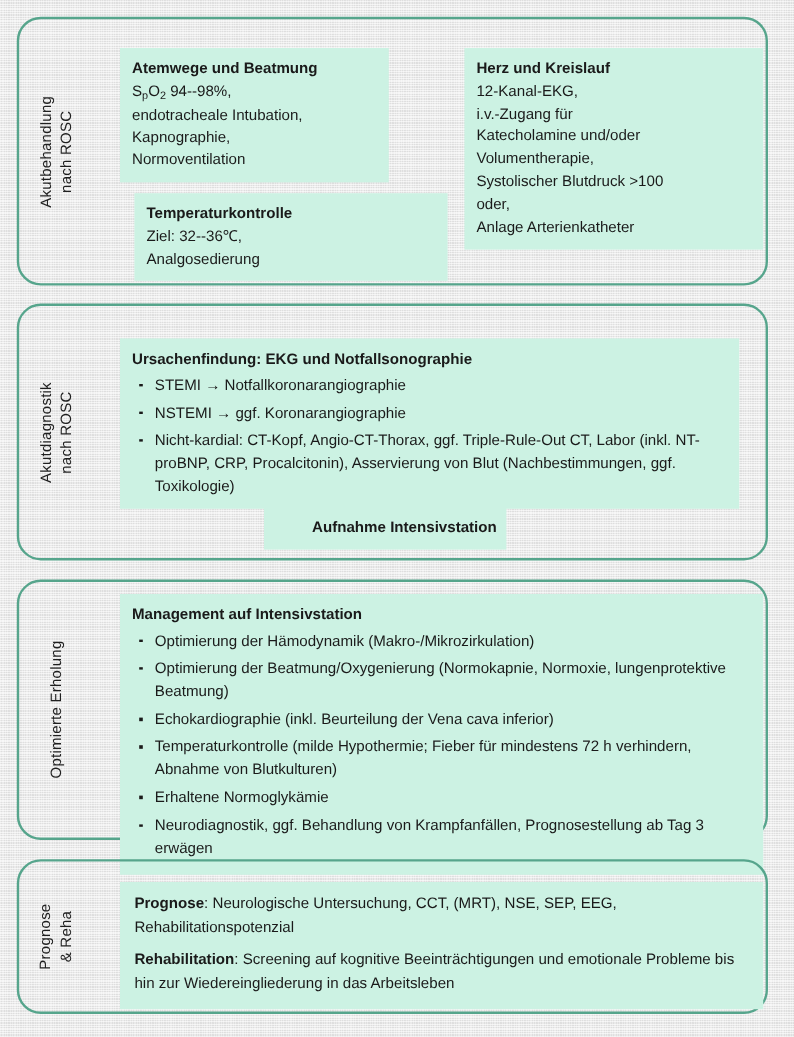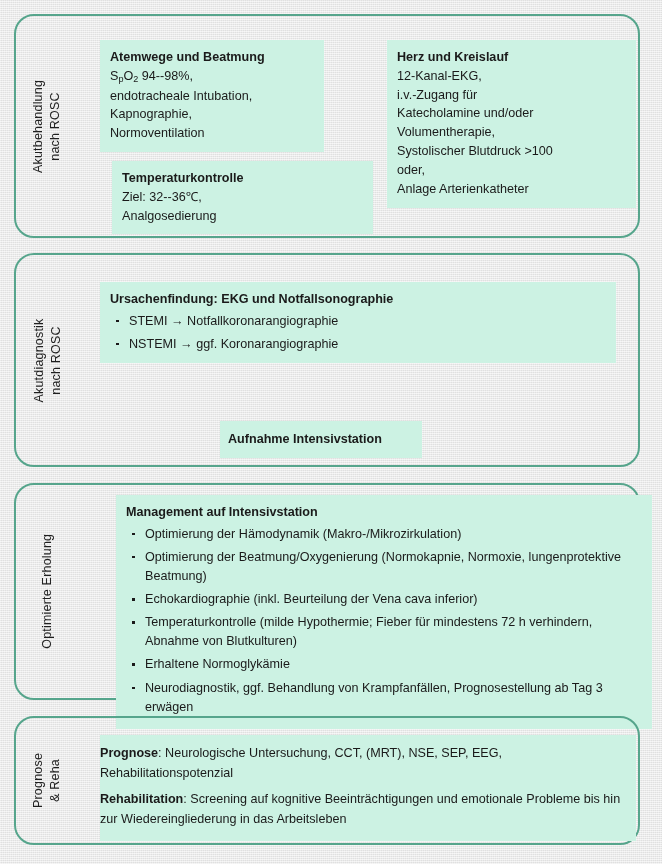--- a/index.html
+++ b/index.html
@@ -109,31 +109,31 @@
   #sec-acute { top: 14px; height: 224px; }
   #p-airway  { left: 84px;  top: 24px;  width: 224px; }
   #p-temp    { left: 96px;  top: 145px; width: 261px; }
   #p-heart   { left: 371px; top: 24px;  width: 249px; }
 
   
   #sec-diag  { top: 253px; height: 214px; }
   #p-cause   { left: 84px;  top: 27px;  width: 516px; }
   #p-admit   {
     left: 204px; top: 166px; width: 202px;
-    text-align: left; padding: 9px 8px;
+    text-align: right; padding: 9px 8px;
   }
   #p-admit .title { margin: 0; }
 
   
   #sec-recovery { top: 483px; height: 217px; }
-  #p-icu     { left: 100px; top: 10px; width: 536px; padding-bottom: 12px; }
+  #p-icu     { left: 84px; top: 10px; width: 536px; padding-bottom: 12px; }
 
   
   #sec-prognosis { top: 716px; height: 129px; }
-  #p-prog    { left: 84px; top: 17px; width: 536px; padding: 9px 10px 12px 0; }
+  #p-prog    { left: 84px; top: 17px; width: 536px; padding: 9px 10px 12px 12px; }
   #p-prog .block { font-size: 12.6px; line-height: 1.55; }
   #p-prog .block + .block { margin-top: 7px; }
 </style>
 </head>
 <body>
 
 <div class="bg-texture"></div>
 
 <div class="page">
 
@@ -173,20 +173,21 @@
     <div class="sec-label">
       <span>Akutdiagnostik
 nach ROSC</span>
     </div>
 
     <div class="panel" id="p-cause">
       <div class="title">Ursachenfindung: EKG und Notfallsonographie</div>
       <ul class="bullets">
         <li>STEMI → Notfallkoronarangiographie</li>
         <li>NSTEMI → ggf. Koronarangiographie</li>
+        <li>Nicht-kardial: CT-Kopf, Angio-CT-Thorax, ggf. Triple-Rule-Out CT, Labor (inkl. NT-proBNP, CRP, Procalcitonin), Asservierung von Blut (Nachbestimmungen, ggf. Toxikologie)</li>
       </ul>
     </div>
 
     <div class="panel" id="p-admit">
       <div class="title">Aufnahme Intensivstation</div>
     </div>
   </div>
 
   <div class="section" id="sec-recovery">
     <div class="sec-label">

